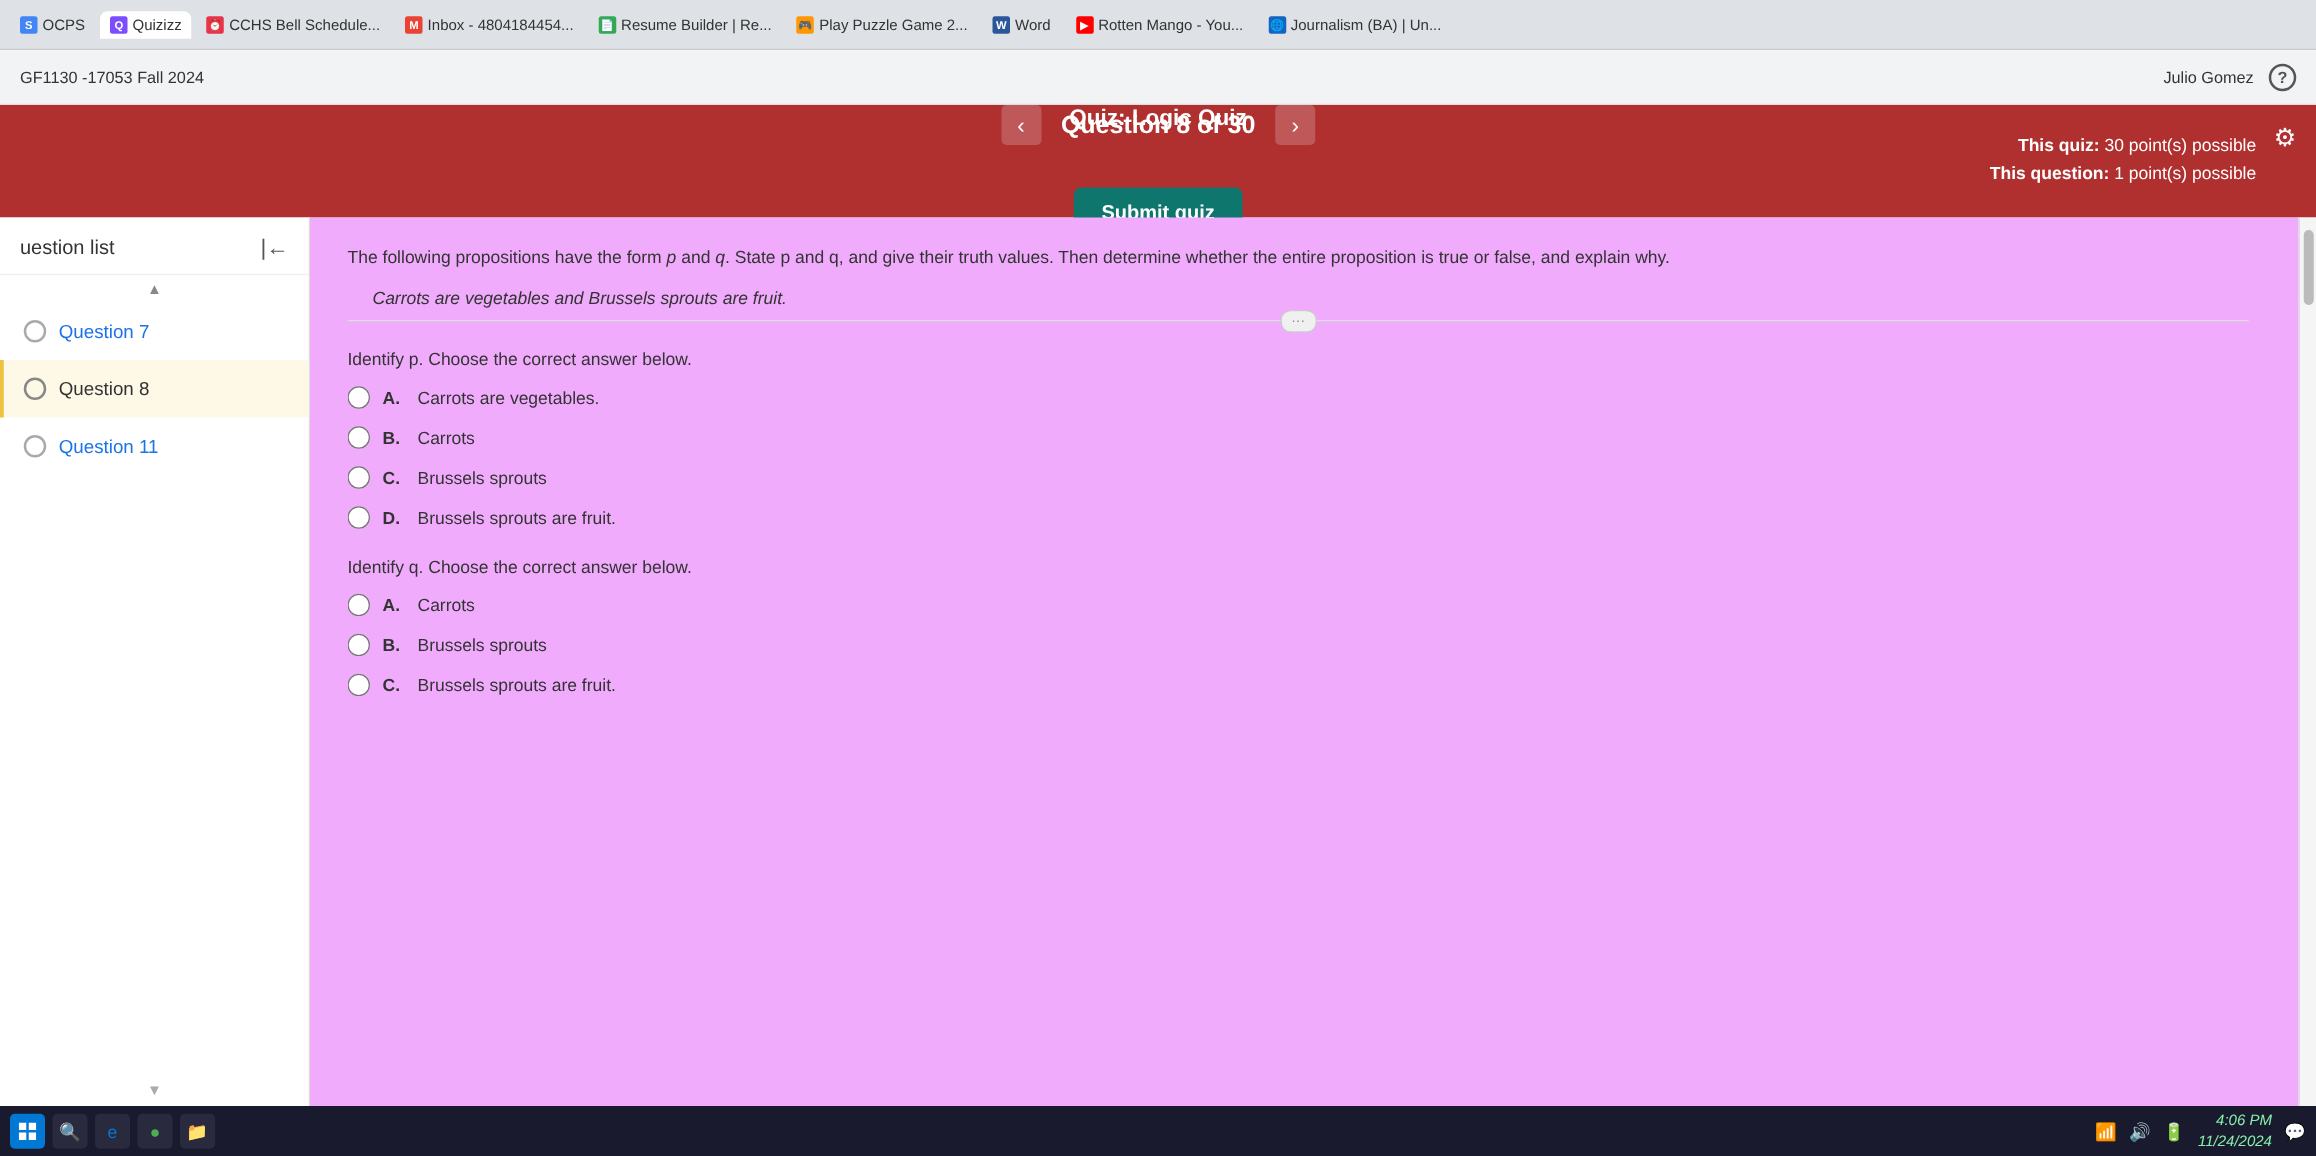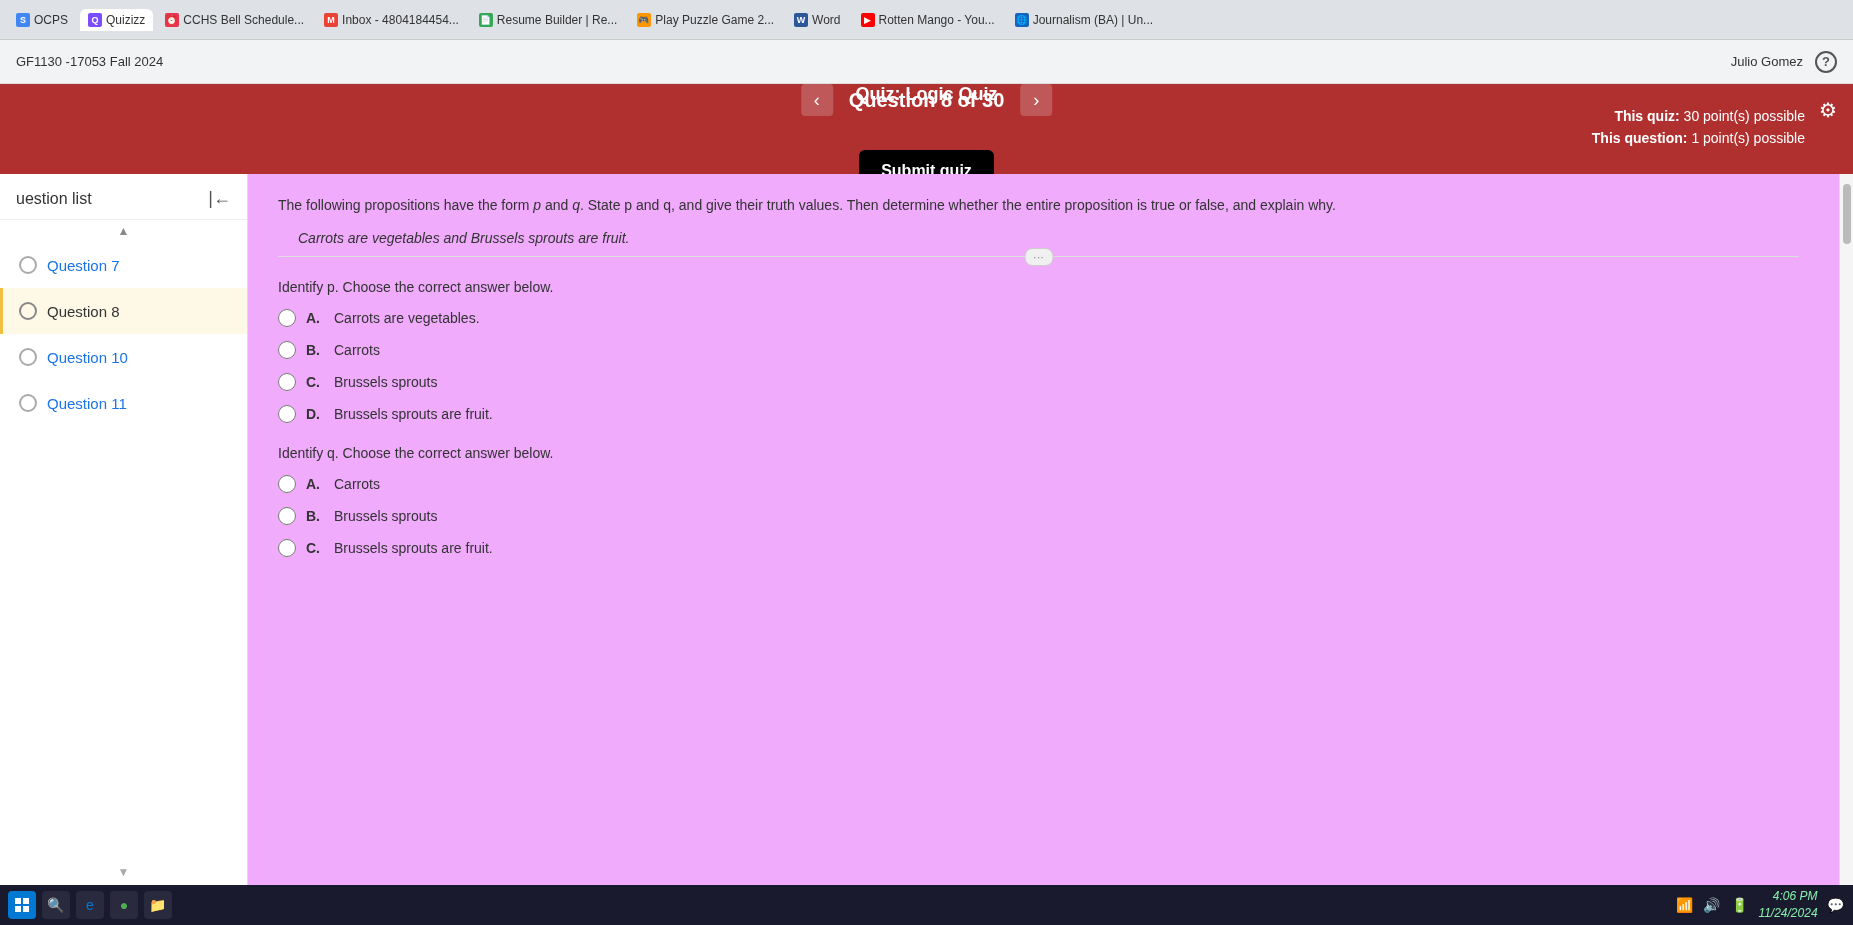--- a/index.html
+++ b/index.html
@@ -130,21 +130,21 @@
       color: #fff;
       font-size: 14px;
       line-height: 1.6;
       margin-right: 20px;
     }
     .quiz-info .label {
       font-weight: bold;
       text-align: center;
     }
     .submit-btn {
-      background: #000000;
+      background: #0f766e;
       color: #fff;
       border: none;
       border-radius: 6px;
       padding: 12px 22px;
       font-size: 16px;
       font-weight: bold;
       cursor: pointer;
       white-space: nowrap;
     }
     .settings-icon-btn {
@@ -470,24 +470,20 @@
       <div class="circle"></div>
       <span>Question 7</span>
     </div>
 
     <div class="question-list-item active">
       <div class="circle"></div>
       <span>Question 8</span>
     </div>
 
 
-    <div class="question-list-item">
-      <div class="circle"></div>
-      <span>Question 10</span>
-    </div>
 
     <div class="question-list-item">
       <div class="circle"></div>
       <span>Question 11</span>
     </div>
 
     <div style="position:absolute;bottom:0;left:0;width:100%;display:flex;justify-content:center;padding:6px;">
       <span style="color:#aaa;font-size:12px;">▼</span>
     </div>
   </div>

